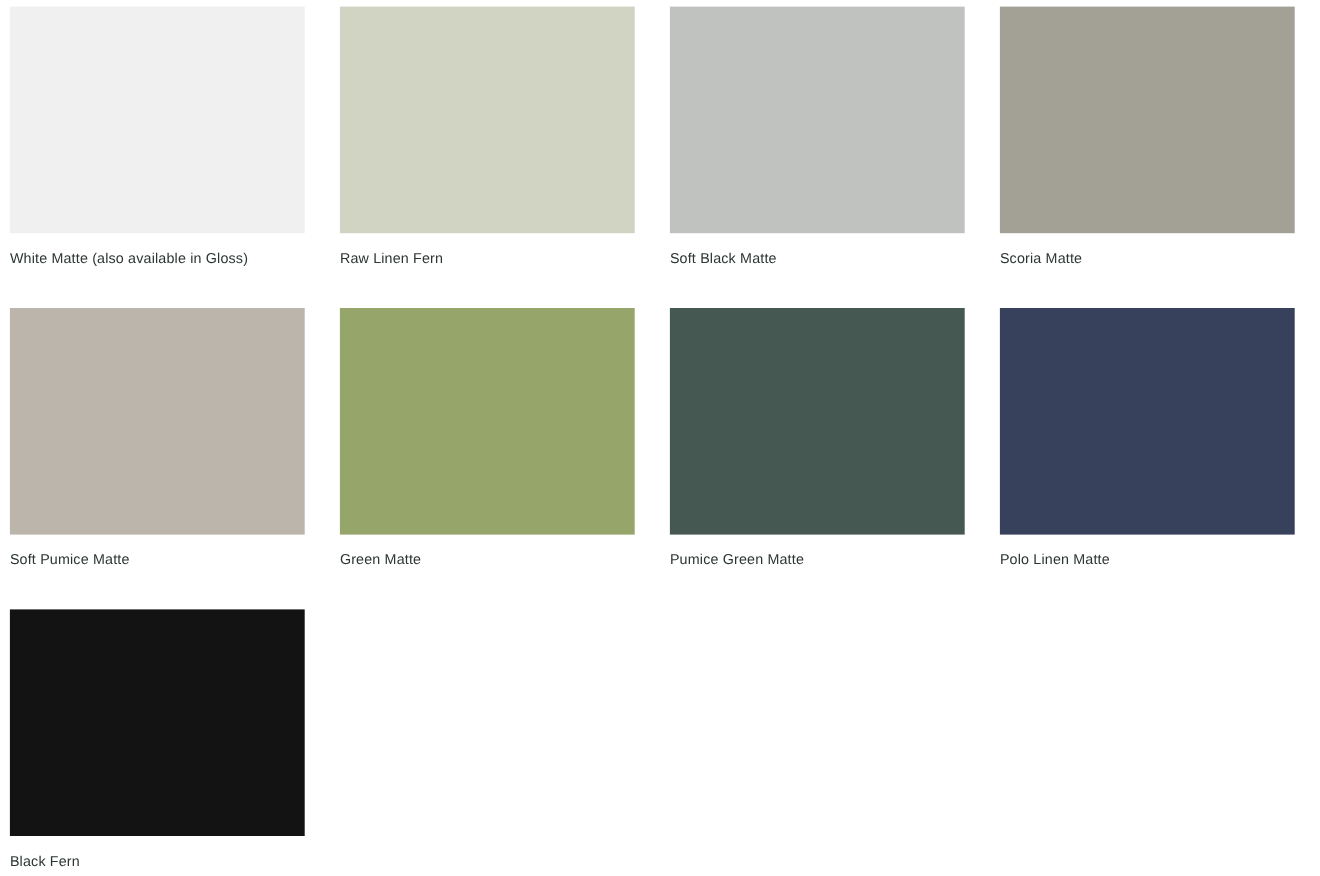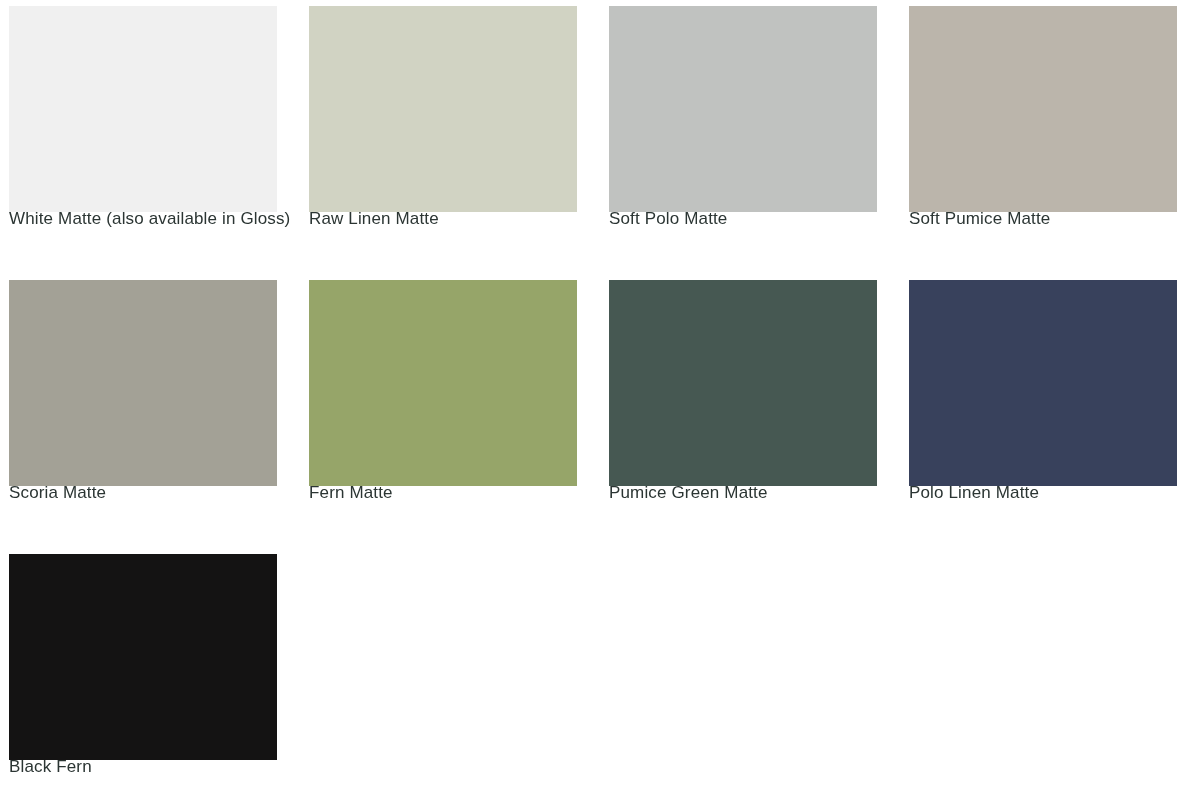--- a/index.html
+++ b/index.html
@@ -34,55 +34,56 @@
   }
 
   .swatch-chip {
     width: 268px;
     height: 206px;
     display: block;
   }
 
   .swatch-label {
     display: block;
-    font-size: 17px;
+    margin-top: 16px;
+    font-size: 13px;
     line-height: 14px;
     letter-spacing: 0.15px;
     color: #2b3533;
     font-family: "Liberation Sans", sans-serif;
     white-space: nowrap;
   }
 </style>
 </head>
 <body style="background: rgb(255, 255, 255); color: rgb(43, 53, 51);">
 
 <main class="swatch-grid" id="swatch-grid">
     <div class="swatch-cell">
       <span class="swatch-chip" style="background-color: rgb(240, 240, 240);"></span>
       <span class="swatch-label">White Matte (also available in Gloss)</span>
     </div>
     <div class="swatch-cell">
       <span class="swatch-chip" style="background-color: rgb(209, 211, 195);"></span>
-      <span class="swatch-label">Raw Linen Matte</span>
+      <span class="swatch-label">Raw Linen Fern</span>
     </div>
     <div class="swatch-cell">
       <span class="swatch-chip" style="background-color: rgb(192, 194, 192);"></span>
-      <span class="swatch-label">Soft Polo Matte</span>
+      <span class="swatch-label">Soft Black Matte</span>
+    </div>
+    <div class="swatch-cell">
+      <span class="swatch-chip" style="background-color: rgb(163, 161, 150);"></span>
+      <span class="swatch-label">Scoria Matte</span>
     </div>
     <div class="swatch-cell">
       <span class="swatch-chip" style="background-color: rgb(187, 181, 171);"></span>
       <span class="swatch-label">Soft Pumice Matte</span>
     </div>
     <div class="swatch-cell">
-      <span class="swatch-chip" style="background-color: rgb(163, 161, 150);"></span>
-      <span class="swatch-label">Scoria Matte</span>
-    </div>
-    <div class="swatch-cell">
       <span class="swatch-chip" style="background-color: rgb(150, 165, 105);"></span>
-      <span class="swatch-label">Fern Matte</span>
+      <span class="swatch-label">Green Matte</span>
     </div>
     <div class="swatch-cell">
       <span class="swatch-chip" style="background-color: rgb(70, 88, 82);"></span>
       <span class="swatch-label">Pumice Green Matte</span>
     </div>
     <div class="swatch-cell">
       <span class="swatch-chip" style="background-color: rgb(56, 65, 92);"></span>
       <span class="swatch-label">Polo Linen Matte</span>
     </div>
     <div class="swatch-cell">

